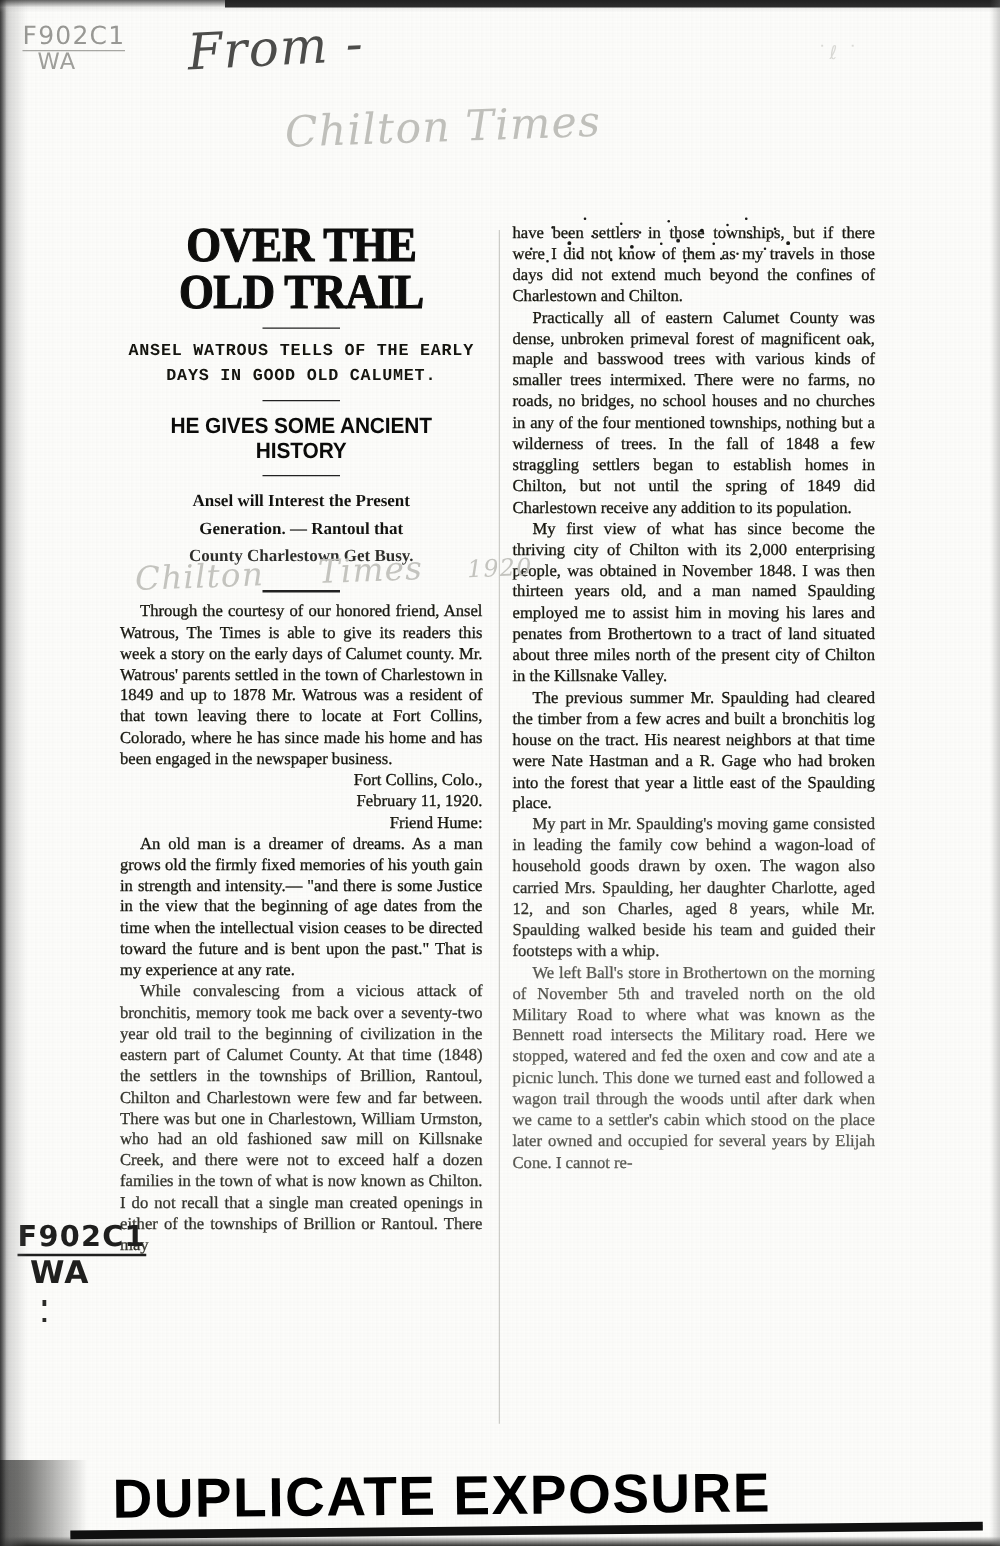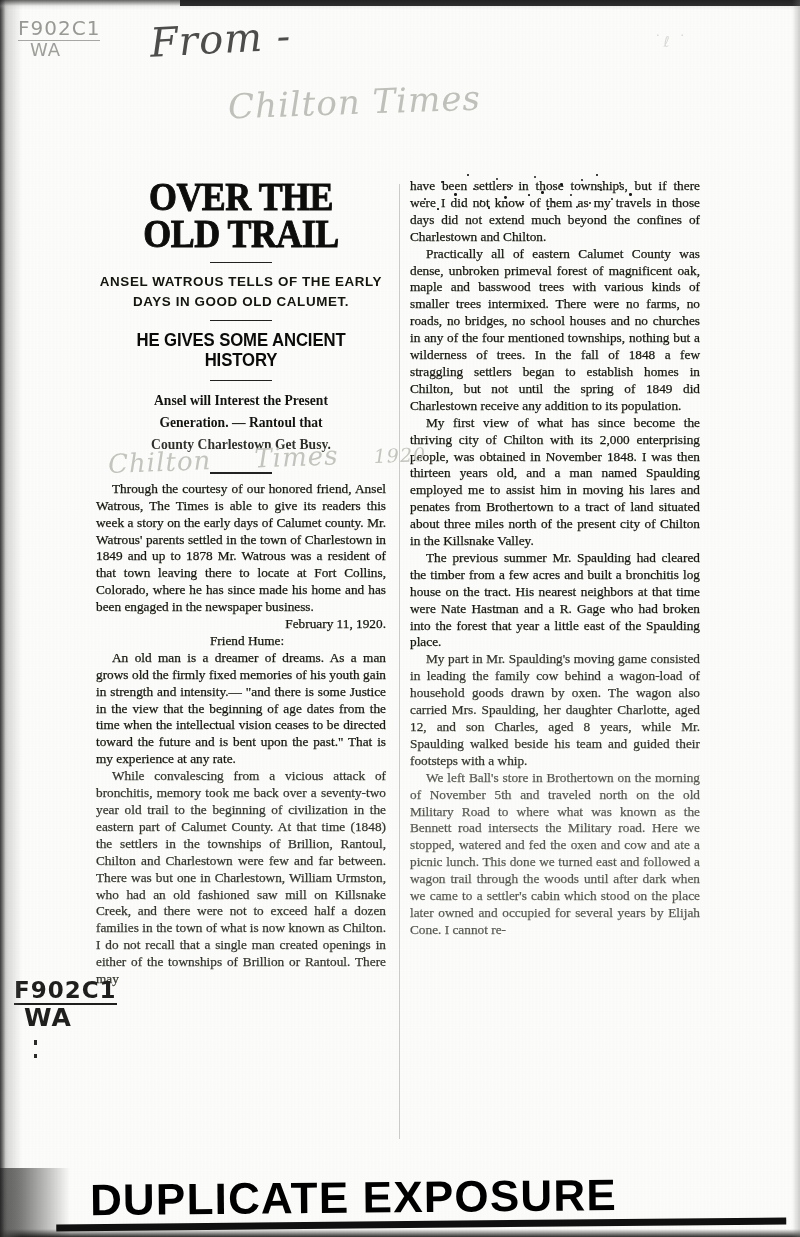--- a/index.html
+++ b/index.html
@@ -159,21 +159,21 @@
     transform-origin: center;
     -webkit-text-stroke: 0.9px #0d0d0c;
   }
   .rule-short {
     width: 62px;
     height: 1.6px;
     background: #222;
     margin: 9px auto 9px auto;
   }
   .deck1 {
-    font-family: Liberation Sans, sans-serif;
+    font-family: Liberation Mono, monospace;
     font-weight: 700;
     font-size: 13.4px;
     line-height: 1.42;
     letter-spacing: .6px;
     text-align: center;
     color: #15150f;
     margin: 0;
   }
   .deck2 {
     font-family: "Liberation Sans", sans-serif;
@@ -204,21 +204,21 @@
     line-height: 1.272;
     color: #17170f;
     text-align: justify;
     text-justify: inter-word;
     margin: 0;
     -webkit-text-stroke: 0.25px #17170f;
   }
   .body-text p { margin: 0; text-indent: 16px; }
   .body-text p.noindent { text-indent: 0; }
   .body-text p.signoff { text-indent: 0; text-align: right; }
-  .body-text p.salute { text-indent: 0; text-align: center; margin-left: 12px; }
+  .body-text p.salute { text-indent: 0; text-align: right; margin-left: 12px; }
 
   
   .ink-fade-a { opacity: .88; }
   .ink-fade-b { opacity: .72; }
 
   
   .speckles {
     position: absolute;
     left: 314px; top: -6px;
     width: 292px; height: 44px;
@@ -307,20 +307,21 @@
 
       <div class="deck3">
         <span class="l">Ansel will Interest the Present</span>
         <span class="l">Generation. — Rantoul that</span>
         <span class="l ink-fade-a">County Charlestown Get Busy.</span>
       </div>
       <div class="rule-short" style="margin-top:16px;margin-bottom:7px;"></div>
 
       <div class="body-text">
         <p>Through the courtesy of our honored friend, Ansel Watrous, The Times is able to give its readers this week a story on the early days of Calumet county. Mr. Watrous' parents settled in the town of Charlestown in 1849 and up to 1878 Mr. Watrous was a resident of that town leaving there to locate at Fort Collins, Colorado, where he has since made his home and has been engaged in the newspaper business.</p>
+        <p class="signoff">Fort Collins, Colo.,</p>
         <p class="signoff">February 11, 1920.</p>
         <p class="salute">Friend Hume:</p>
         <p>An old man is a dreamer of dreams. As a man grows old the firmly fixed memories of his youth gain in strength and intensity.— "and there is some Justice in the view that the beginning of age dates from the time when the intellectual vision ceases to be directed toward the future and is bent upon the past." That is my experience at any rate.</p>
         <p class="ink-fade-a">While convalescing from a vicious attack of bronchitis, memory took me back over a seventy-two year old trail to the beginning of civilization in the eastern part of Calumet County. At that time (1848) the settlers in the townships of Brillion, Rantoul, Chilton and Charlestown were few and far between. There was but one in Charlestown, William Urmston, who had an old fashioned saw mill on Killsnake Creek, and there were not to exceed half a dozen families in the town of what is now known as Chilton. I do not recall that a single man created openings in either of the townships of Brillion or Rantoul. There may</p>
       </div>
     </div>
 
     <div class="col col-right">
       <div class="body-text">
         <p class="noindent">have been settlers in those townships, but if there were I did not know of them as my travels in those days did not extend much beyond the confines of Charlestown and Chilton.</p>

